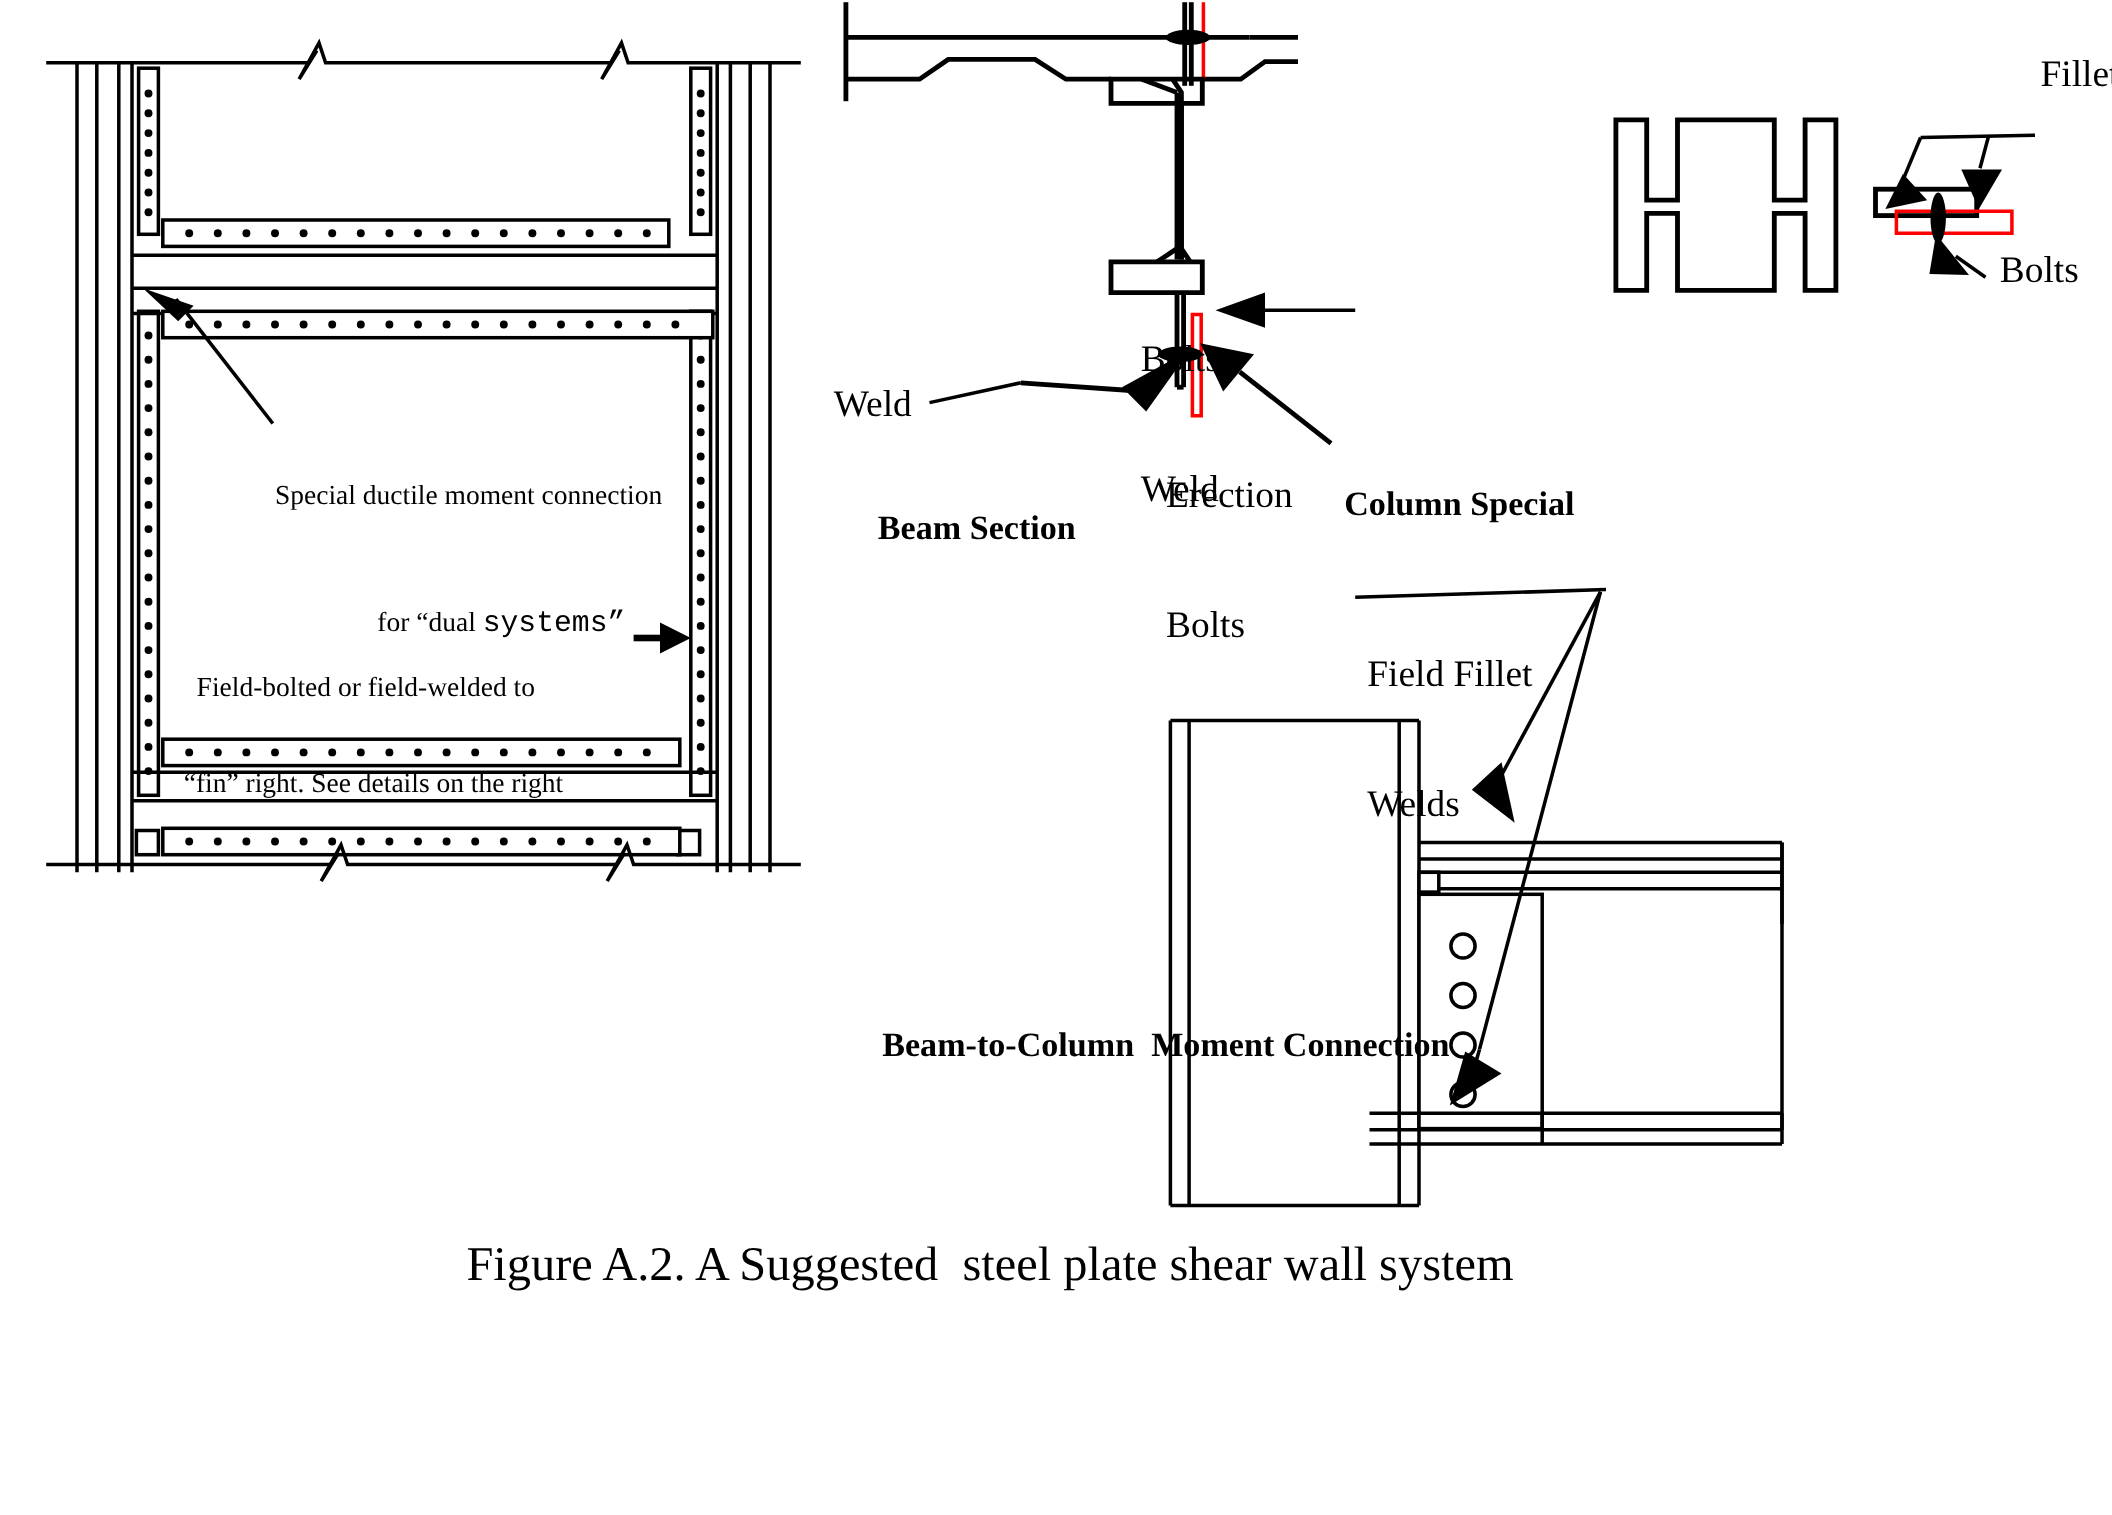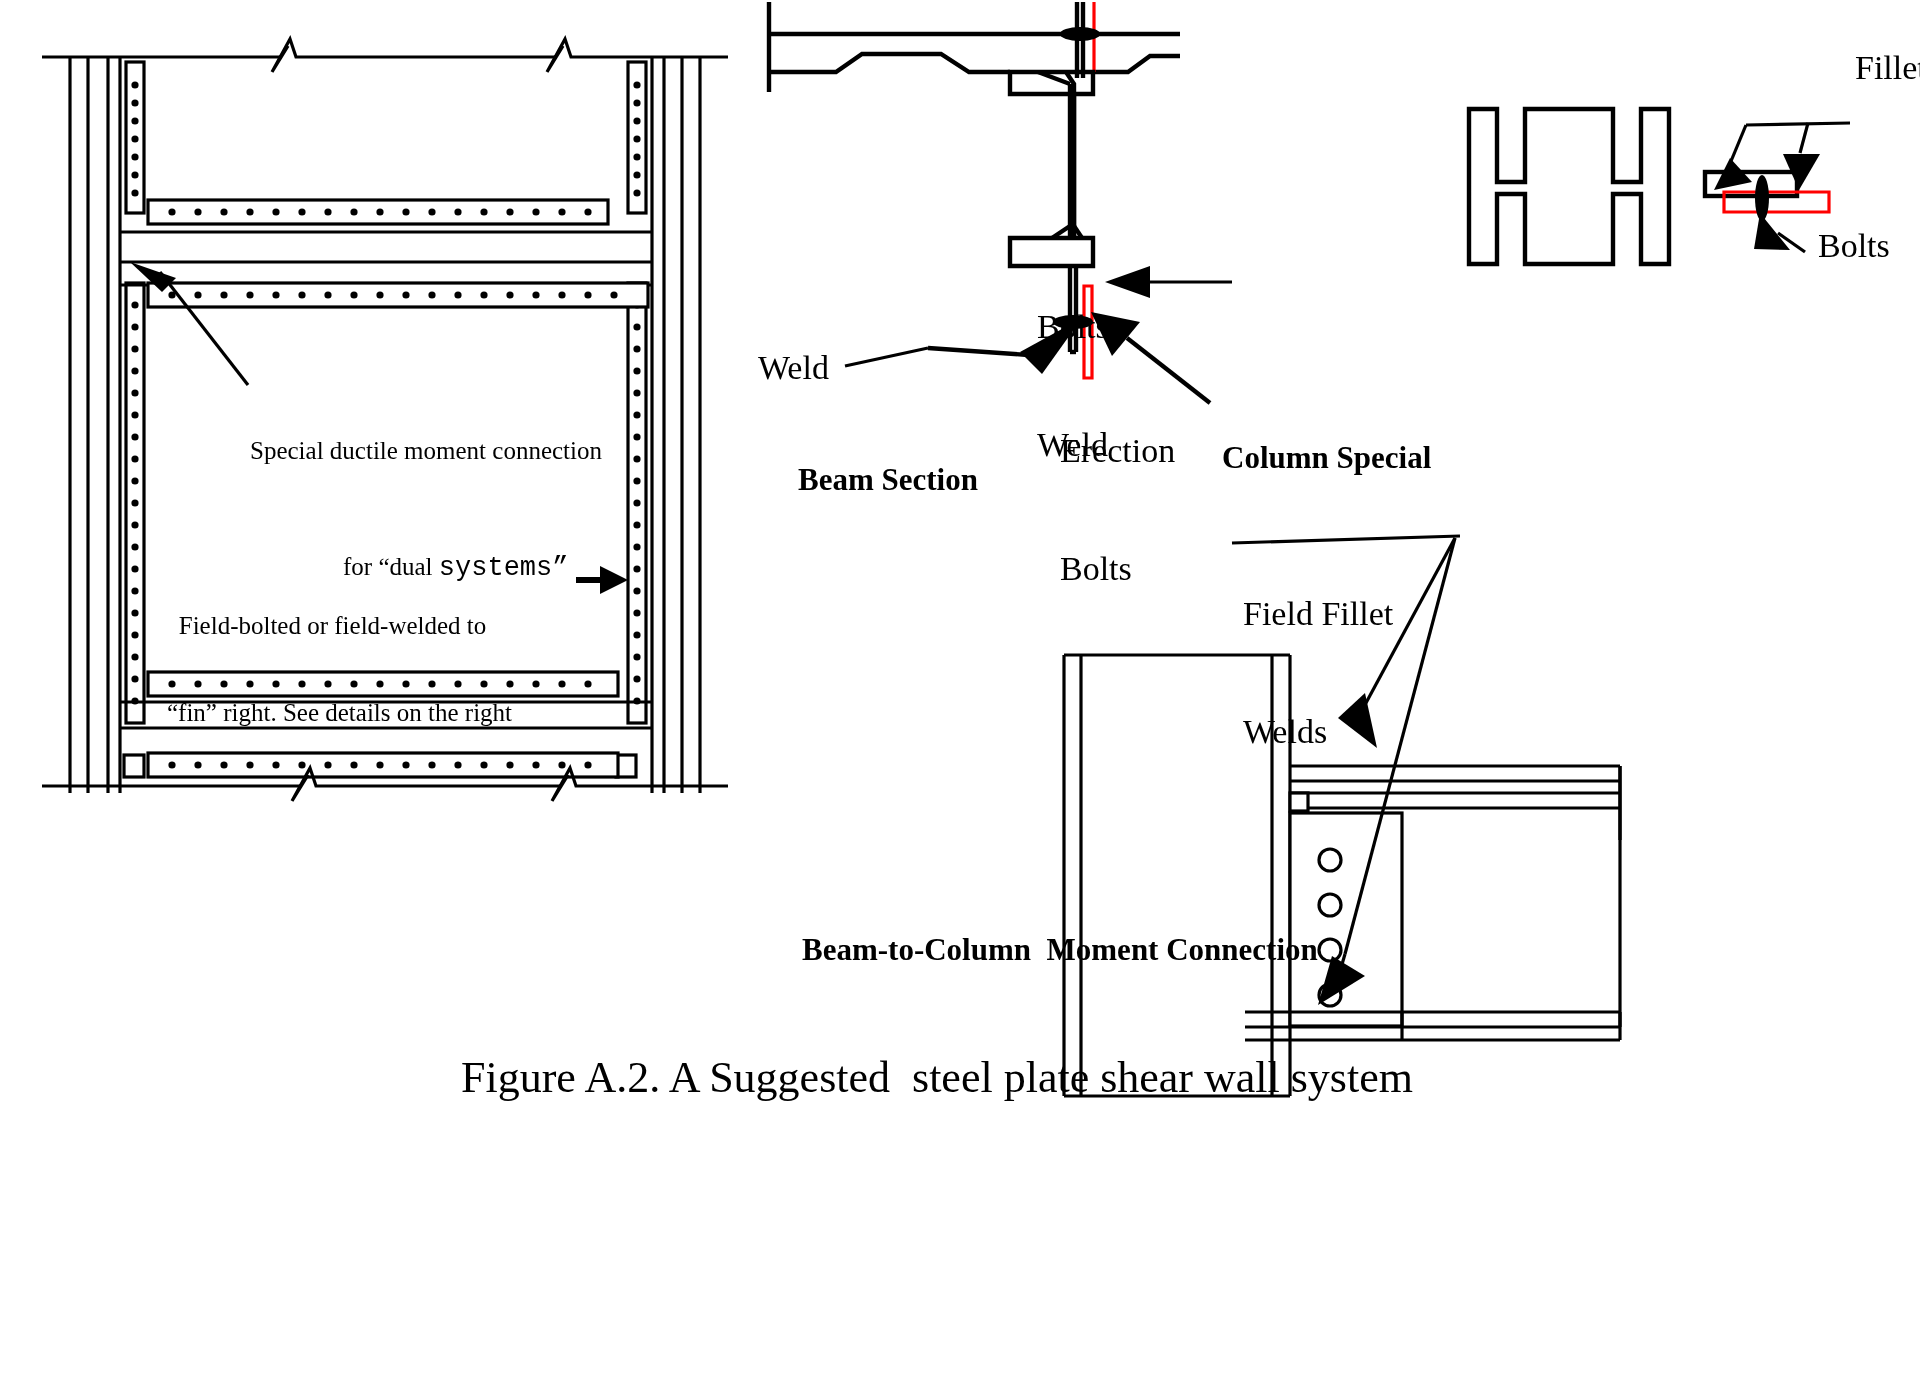--- a/index.html
+++ b/index.html
@@ -384,15 +384,15 @@
 
   <div class="lbl lbl-sec" style="left:1222px; top:440px;">Column Special</div>
 
   <div class="lbl lbl-sec" style="left:802px; top:932px;">Beam-to-Column  Moment Connection</div>
 
   <div class="lbl lbl-callout" style="left:1243px; top:515px;">
     <div>Field Fillet</div>
     <div>Welds</div>
   </div>
 
-  <div class="lbl lbl-cap" style="left:424px; top:1052px;margin-left:37px;">Figure A.2. A Suggested  steel plate shear wall system</div>
+  <div class="lbl lbl-cap" style="left:424px; top:1124px;">Figure A.2. A Suggested  steel plate shear wall system</div>
 
 </div>
 
 </body></html>

